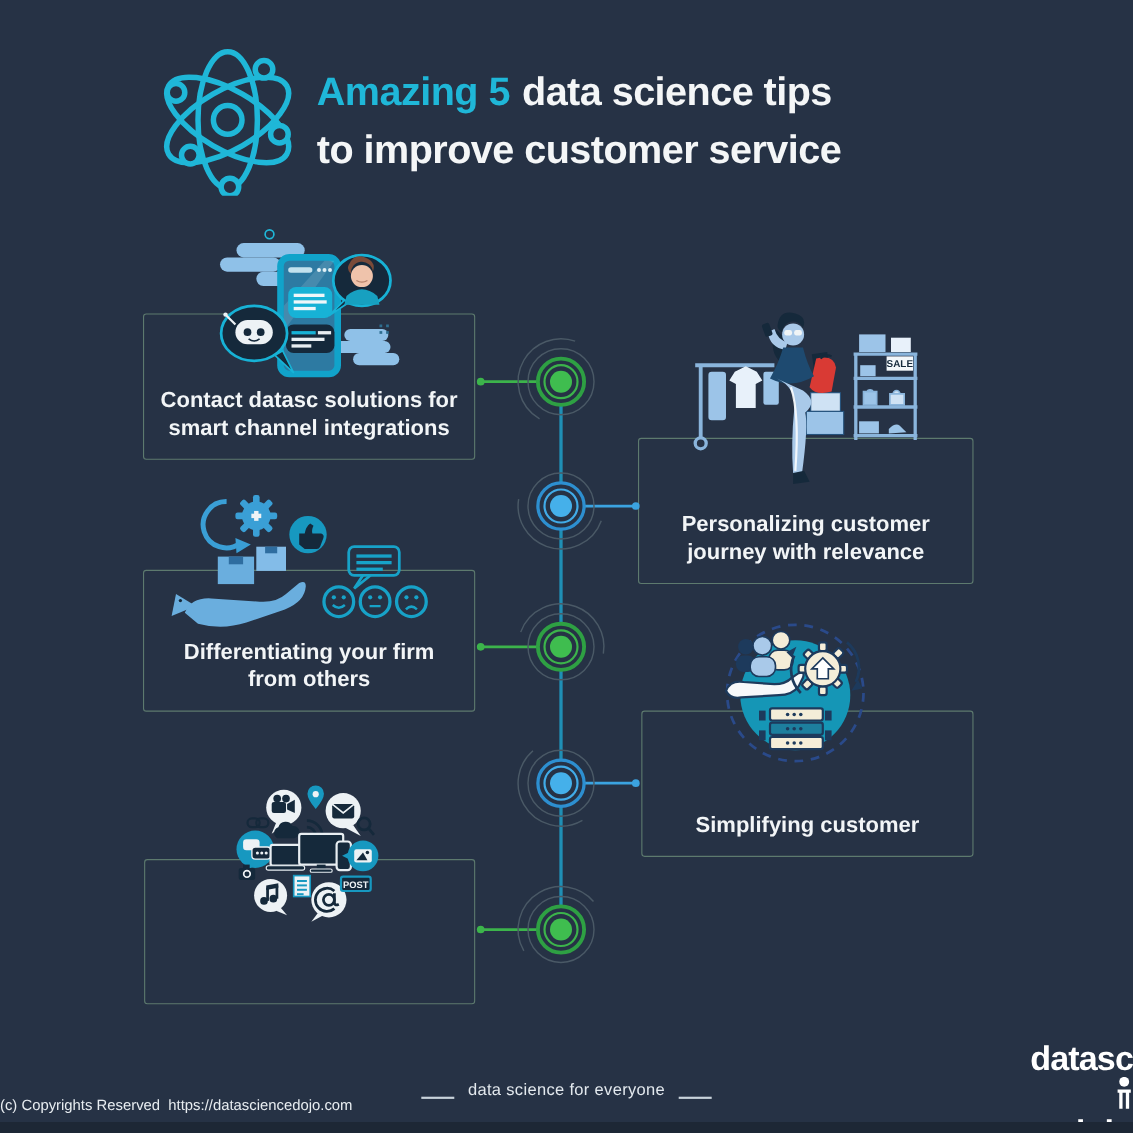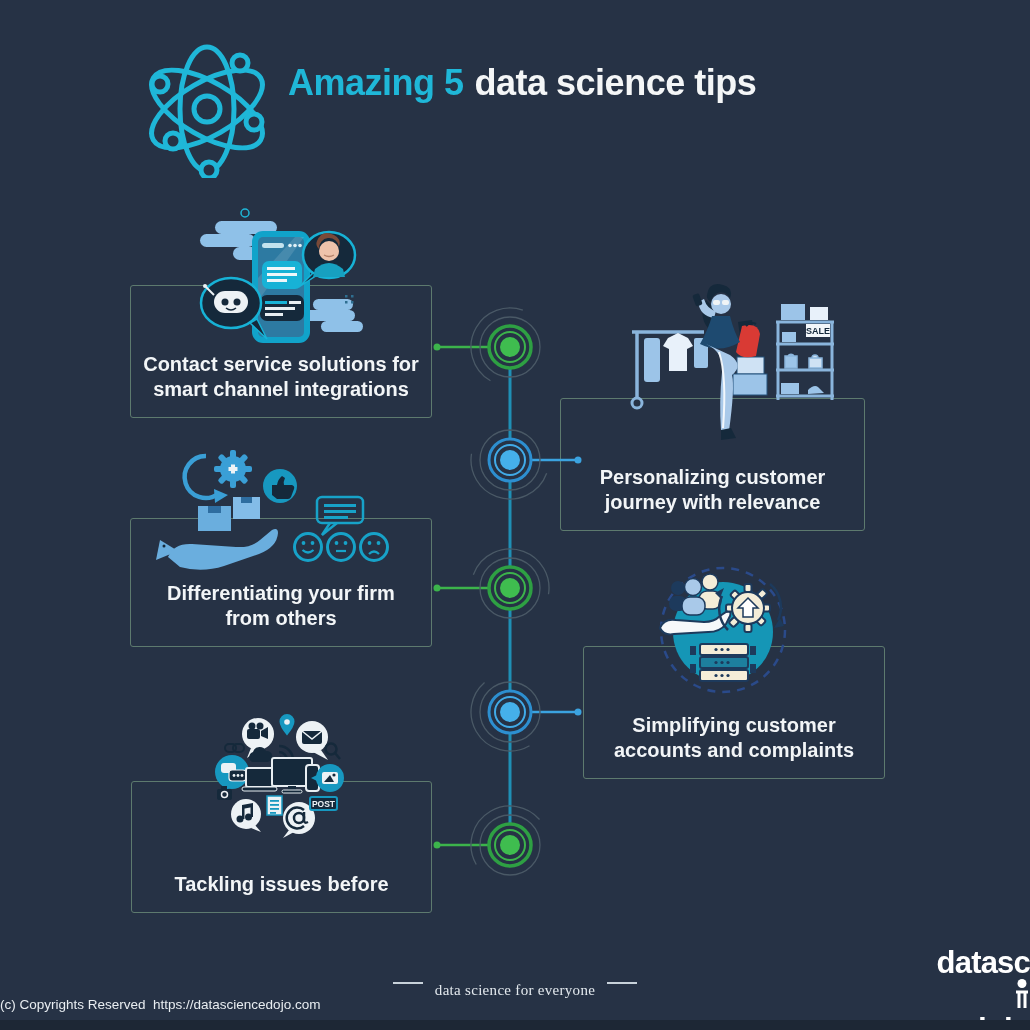--- a/index.html
+++ b/index.html
@@ -10,33 +10,33 @@
   .title{position:absolute;left:288px;top:56px;font-size:36px;font-weight:bold;
          color:#f4f6f7;line-height:53px;letter-spacing:-0.5px;white-space:nowrap;}
   .title .hl{color:#1fb7d8;}
   .title .rest{margin-left:11px;}
   
   .tip-box{position:absolute;border:1.6px solid #5d7a6e;border-radius:3px;
            display:flex;align-items:flex-end;justify-content:center;z-index:1;}
   .tip-label{text-align:center;font-size:20px;font-weight:bold;color:#f2f5f7;
              line-height:25px;padding-bottom:15px;}
   .box-l1{left:130px;top:285px;width:300px;height:131px;}
-  .box-r1{left:560px;top:398px;width:303px;height:131px;}
+  .box-r1{left:580px;top:398px;width:303px;height:131px;}
   .box-l2{left:130px;top:518px;width:300px;height:127px;align-items:flex-end;}
   .box-r2{left:583px;top:646px;width:300px;height:131px;}
   .box-l3{left:131px;top:781px;width:299px;height:130px;}
   .illus{position:absolute;z-index:3;}
   .tl{position:absolute;left:0;top:0;z-index:2;pointer-events:none;}
   
   .logo-row{position:absolute;top:947px;left:0;width:100%;display:flex;
             align-items:flex-end;color:#fff;font-weight:bold;
             font-size:31px;letter-spacing:-0.8px;line-height:32px;flex-direction:column;}
   .logo-fig{margin:0 1px 2px 2px;}
   .tagline-row{position:absolute;top:982px;left:0;width:100%;display:flex;
-               justify-content:center;align-items:flex-start;gap:12px;font-family:Liberation Serif, serif;}
+               justify-content:center;align-items:flex-end;gap:12px;}
   .tagline-dash{width:30px;height:2px;background:#c8d2da;}
   .tagline-text{font-size:15px;color:#e3e9ee;letter-spacing:0.3px;}
   .copyright{position:absolute;top:997px;left:0;width:100%;text-align:left;
              font-size:13.5px;color:#e8edf1;white-space:pre;}
   .bottom-band{position:absolute;left:0;bottom:0;width:100%;height:10px;background:#1d2735;}
 </style>
 </head>
 <body>
 
 <div class="stage">
@@ -53,49 +53,48 @@
         <circle cx="94" cy="23" r="8"></circle>
         <circle cx="14" cy="44" r="8"></circle>
         <circle cx="108" cy="82" r="8"></circle>
         <circle cx="27" cy="101" r="8"></circle>
         <circle cx="63" cy="130" r="8"></circle>
       </g>
     </svg>
   </div>
   <div class="title">
     <div><span class="hl">Amazing 5</span><span class="rest">data science tips</span></div>
+    <div>to improve customer service</div>
   </div>
 
   <div class="tip-box box-l1">
     <div class="tip-label">
-      <div>Contact service solutions for</div>
+      <div>Contact datasc solutions for</div>
       <div>smart channel integrations</div>
     </div>
   </div>
   <div class="tip-box box-r1">
     <div class="tip-label">
       <div>Personalizing customer</div>
       <div>journey with relevance</div>
     </div>
   </div>
   <div class="tip-box box-l2">
     <div class="tip-label">
       <div>Differentiating your firm</div>
       <div>from others</div>
     </div>
   </div>
   <div class="tip-box box-r2">
     <div class="tip-label">
       <div>Simplifying customer</div>
-      <div>accounts and complaints</div>
     </div>
   </div>
   <div class="tip-box box-l3">
     <div class="tip-label">
-      <div>Tackling issues before</div>
     </div>
   </div>
 
   <svg class="tl" width="1030" height="1030" viewBox="0 0 1030 1030">
     <line x1="510" y1="347" x2="510" y2="845" stroke="#1f8fb5" stroke-width="3"></line>
 
     <g>
       <line x1="437" y1="347" x2="510" y2="347" stroke="#3cb44b" stroke-width="2.5"></line>
       <circle cx="437" cy="347" r="3.5" fill="#3cb44b"></circle>
     </g>

